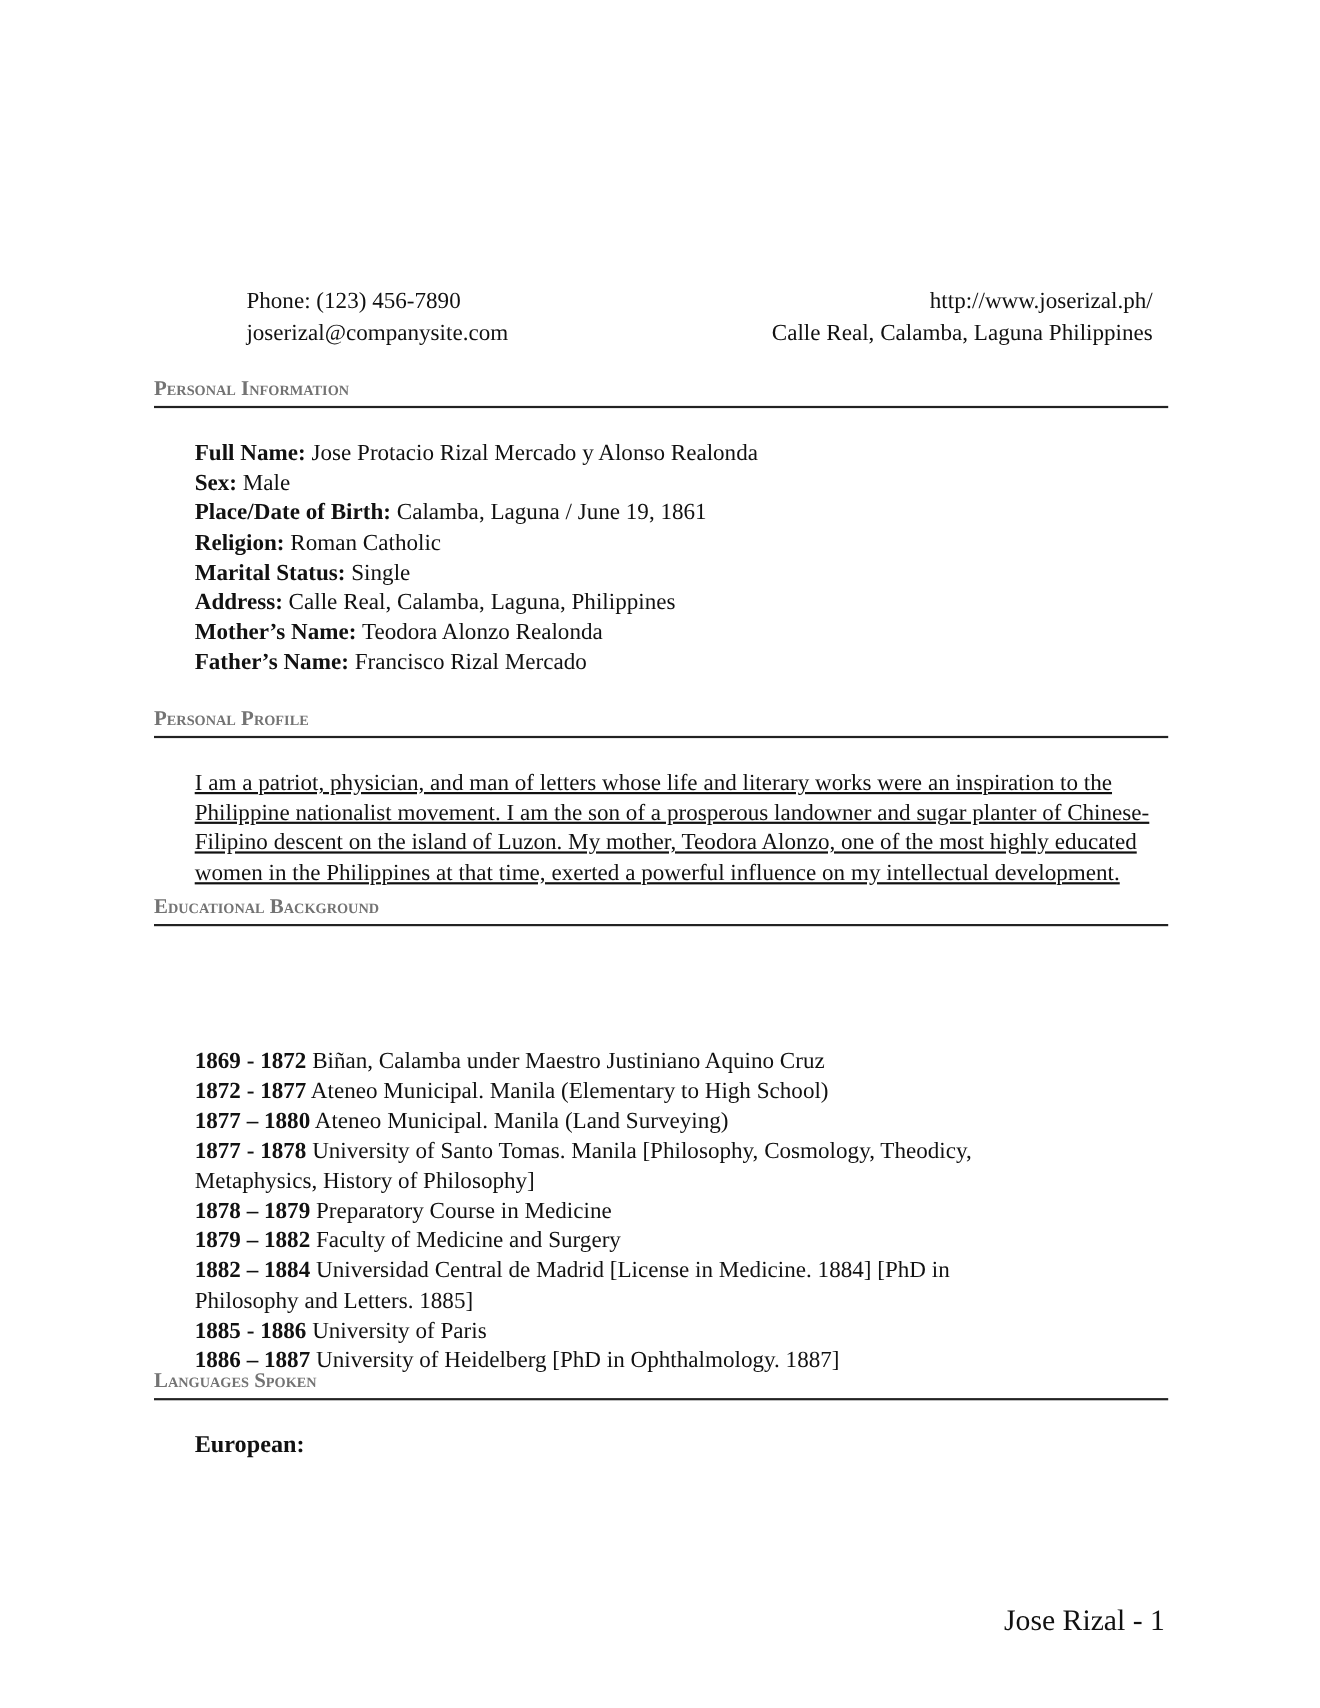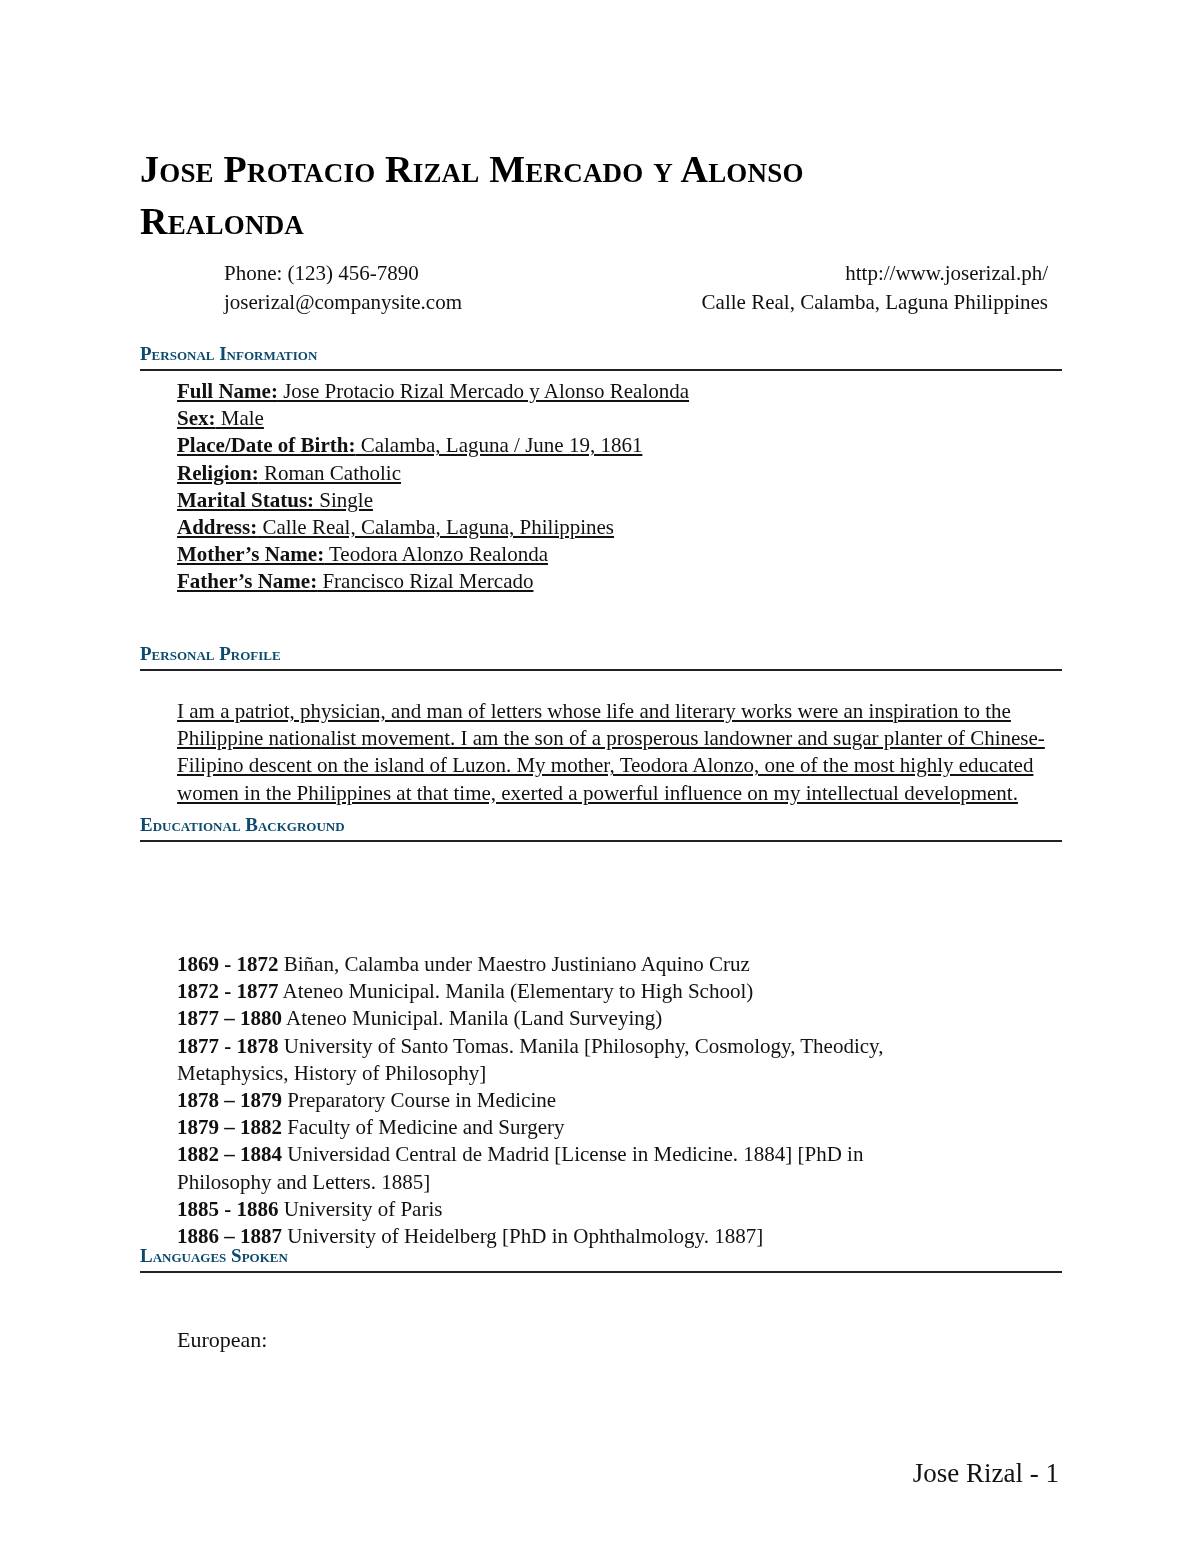--- a/index.html
+++ b/index.html
@@ -50,40 +50,39 @@
     .section-head {
       position: absolute;
       left: 140px;
       width: 922px;
       font-weight: bold;
       font-variant: small-caps;
       font-size: 19px;
       line-height: 22px;
       border-bottom: 2px solid #222;
       padding-bottom: 4px;
-      color: #0c4a6e;
+      color: #737373;
     }
     .block {
       position: absolute;
       left: 177px;
       width: 885px;
       font-size: 21px;
       line-height: 27.2px;
     }
     .block .line b { font-weight: bold; }
     .profile {
       font-size: 21px;
       line-height: 27.2px;
       text-decoration: underline;
     }
     .lang-head {
-      font-weight: normal;
+      font-weight: bold;
       font-size: 22px;
       line-height: 30px;
-      margin-top: 27px;
     }
     ul.langs {
       margin: 0;
       padding: 0;
       list-style: none;
     }
     ul.langs li {
       position: relative;
       padding-left: 70px;
       line-height: 28px;
@@ -104,38 +103,34 @@
       top: 1460px;
       font-size: 27px;
       line-height: 26px;
     }
   </style>
 </head>
 <body>
 
 <div class="page">
 
-  <h1 class="title">
-    <span>Jose Protacio Rizal Mercado y Alonso</span><br>
-    <span>Realonda</span>
-  </h1>
 
   <div class="contact">
     <div class="row">
       <span>Phone: (123) 456-7890</span>
       <span>http://www.joserizal.ph/</span>
     </div>
     <div class="row">
       <span>joserizal@companysite.com</span>
       <span>Calle Real, Calamba, Laguna Philippines</span>
     </div>
   </div>
 
   <div class="section-head" style="top:343px;">Personal Information</div>
-  <div class="block" style="top:378px;text-decoration:underline;">
+  <div class="block" style="top:398px;">
     <div class="line"><b>Full Name:</b><span> Jose Protacio Rizal Mercado y Alonso Realonda</span></div>
     <div class="line"><b>Sex:</b><span> Male</span></div>
     <div class="line"><b>Place/Date of Birth:</b><span> Calamba, Laguna / June 19, 1861</span></div>
     <div class="line"><b>Religion:</b><span> Roman Catholic</span></div>
     <div class="line"><b>Marital Status:</b><span> Single</span></div>
     <div class="line"><b>Address:</b><span> Calle Real, Calamba, Laguna, Philippines</span></div>
     <div class="line"><b>Mother’s Name:</b><span> Teodora Alonzo Realonda</span></div>
     <div class="line"><b>Father’s Name:</b><span> Francisco Rizal Mercado</span></div>
   </div>
 

